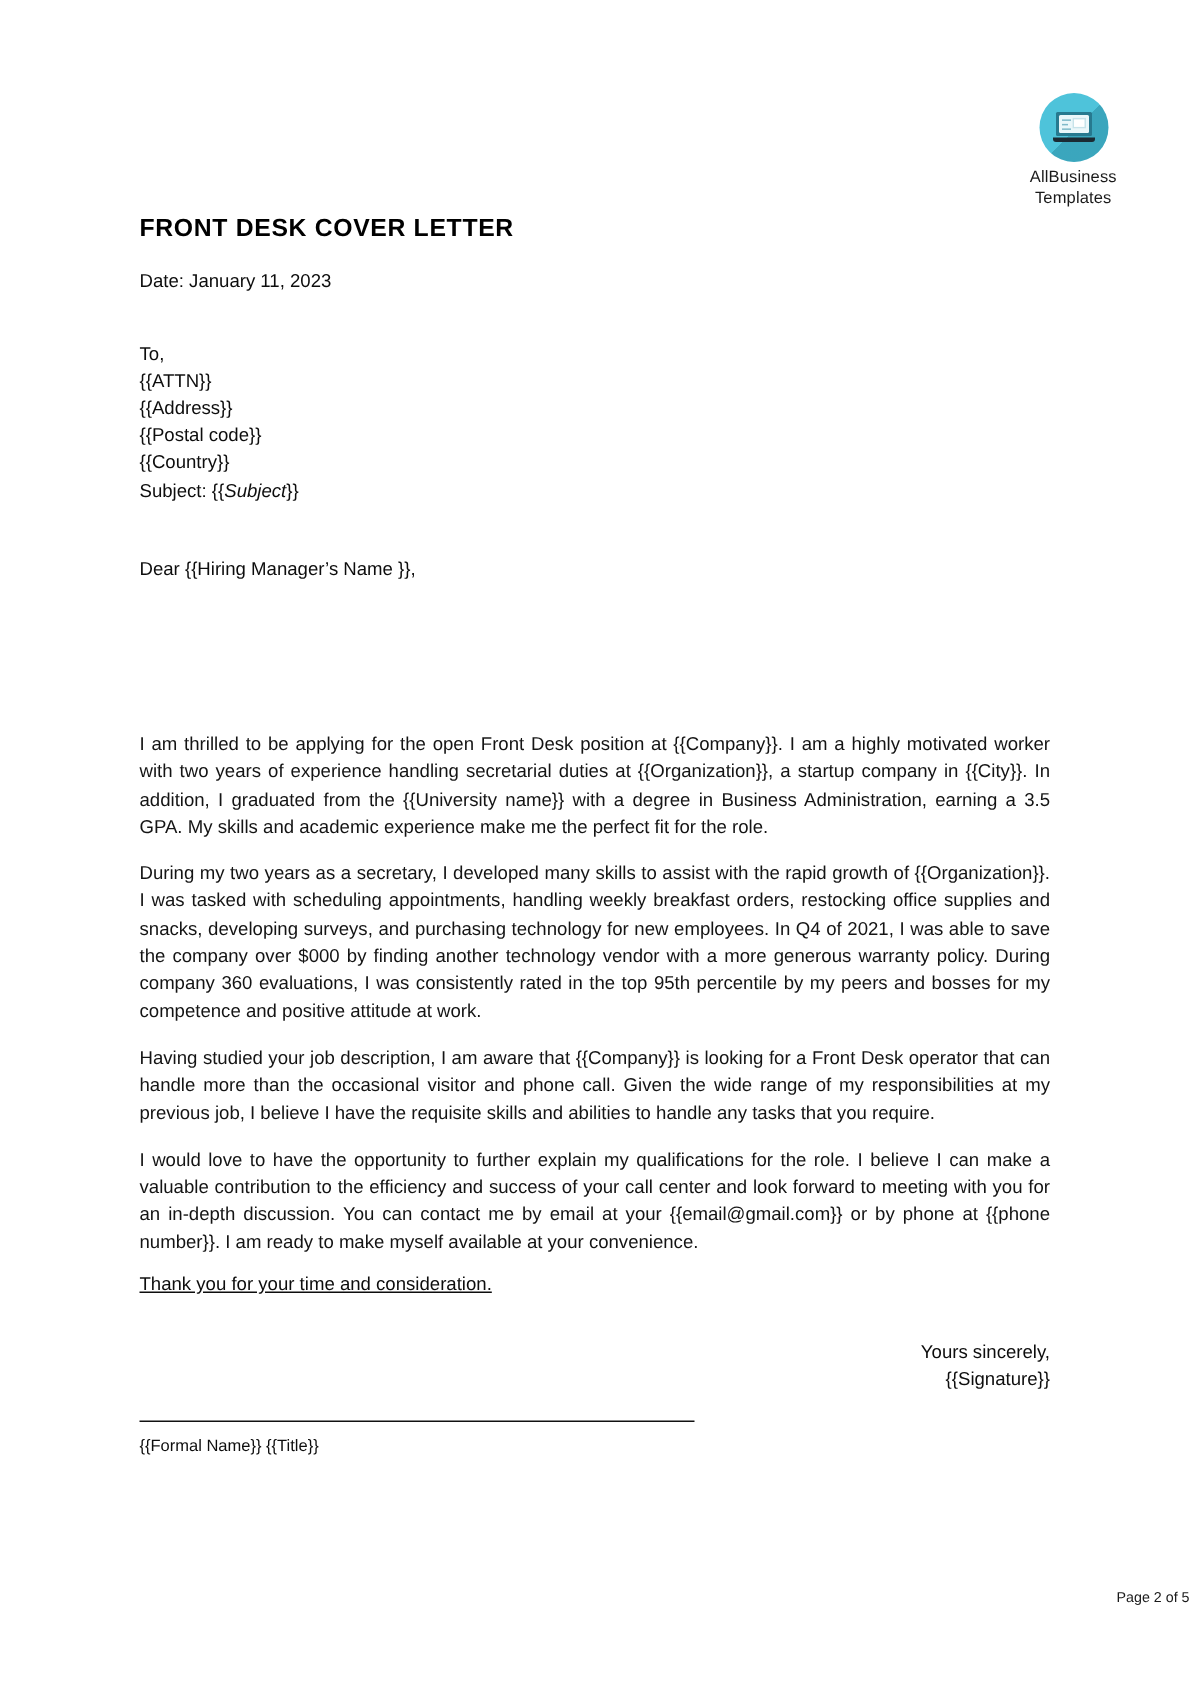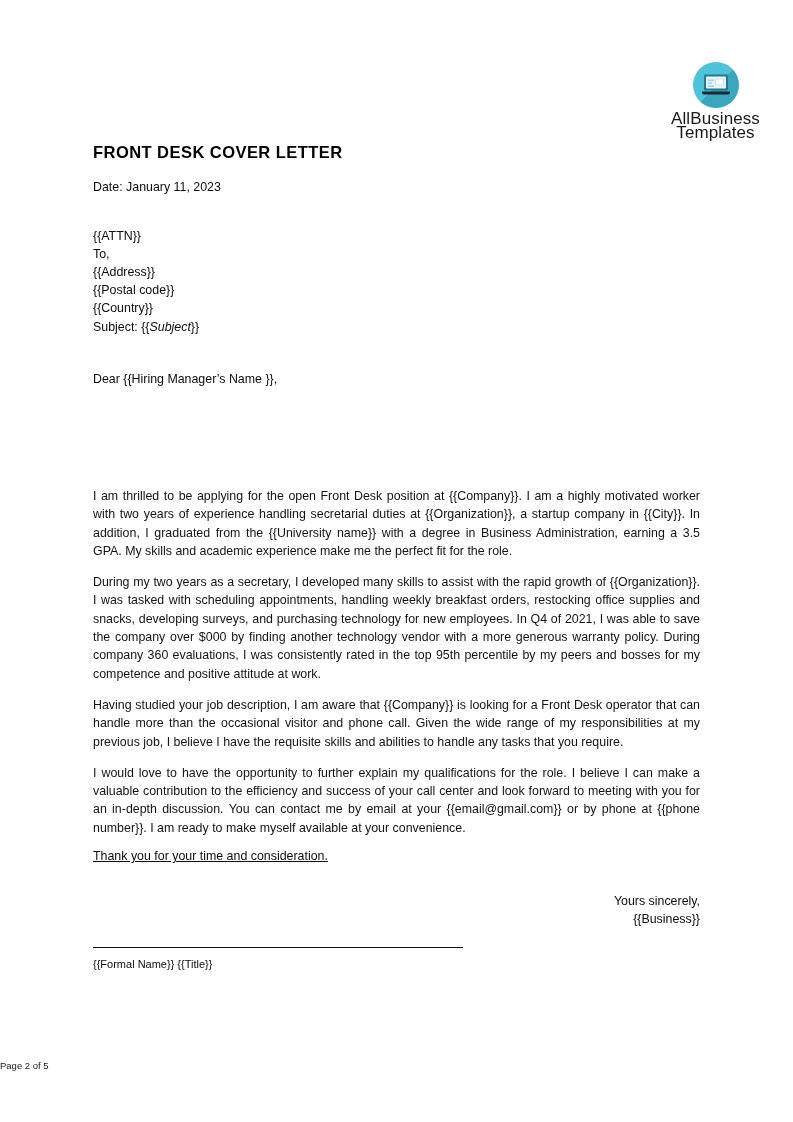--- a/index.html
+++ b/index.html
@@ -87,21 +87,21 @@
   }
   .logo-base {
     width: 28px;
     height: 3px;
     background: #1b2a33;
     border-radius: 0 0 2px 2px;
     margin-top: 1px;
   }
   .logo-text {
     margin-top: 4px;
-    font-size: 17px;
+    font-size: 11px;
     line-height: 13.5px;
     color: #1a1a1a;
     letter-spacing: 0.1px;
   }
 
   
   .doc {
     position: absolute;
     left: 93px;
     top: 0;
@@ -176,21 +176,21 @@
     width: 607px;
     font-size: 11px;
     line-height: 18px;
   }
 
   .page-footer {
     position: absolute;
     left: 0;
     top: 1060px;
     width: 793px;
-    text-align: left;
+    text-align: right;
     font-size: 9.5px;
     color: #1a1a1a;
   }
 </style>
 </head>
 <body>
 
 <div class="logo-block">
   <div class="logo-mark">
     <div class="logo-circle">
@@ -214,43 +214,43 @@
   </div>
 </div>
 
 <div class="doc">
 
   <h1 class="doc-title">FRONT DESK COVER LETTER</h1>
 
   <div class="blk meta-date">Date:  January 11, 2023</div>
 
   <div class="blk addr">
+    <div>To,</div>
     <div>{{ATTN}}</div>
-    <div>To,</div>
     <div>{{Address}}</div>
     <div>{{Postal code}}</div>
     <div>{{Country}}</div>
   </div>
 
   <div class="blk subject"><span>Subject: {{</span><em>Subject</em><span>}}</span></div>
 
   <div class="blk salutation">Dear {{Hiring Manager’s Name }},</div>
 
   <div class="body-wrap">
     <p class="para">I am thrilled to be applying for the open Front Desk position at {{Company}}. I am a highly motivated worker with two years of experience handling secretarial duties at {{Organization}}, a startup company in {{City}}. In addition, I graduated from the {{University name}} with a degree in Business Administration, earning a 3.5 GPA. My skills and academic experience make me the perfect fit for the role.</p>
     <p class="para">During my two years as a secretary, I developed many skills to assist with the rapid growth of {{Organization}}. I was tasked with scheduling appointments, handling weekly breakfast orders, restocking office supplies and snacks, developing surveys, and purchasing technology for new employees. In Q4 of 2021, I was able to save the company over $000 by finding another technology vendor with a more generous warranty policy. During company 360 evaluations, I was consistently rated in the top 95th percentile by my peers and bosses for my competence and positive attitude at work.</p>
     <p class="para">Having studied your job description, I am aware that {{Company}} is looking for a Front Desk operator that can handle more than the occasional visitor and phone call. Given the wide range of my responsibilities at my previous job, I believe I have the requisite skills and abilities to handle any tasks that you require.</p>
     <p class="para">I would love to have the opportunity to further explain my qualifications for the role. I believe I can make a valuable contribution to the efficiency and success of your call center and look forward to meeting with you for an in-depth discussion. You can contact me by email at your {{email@gmail.com}} or by phone at {{phone number}}. I am ready to make myself available at your convenience.</p>
   </div>
 
   <div class="closing">
     <div class="thanks">Thank you for your time and consideration.</div>
     <div class="signoff">
       <div>Yours sincerely,</div>
-      <div>{{Business}}</div>
+      <div>{{Signature}}</div>
     </div>
   </div>
 
   <div class="sig-rule"></div>
   <div class="sig-name">{{Formal Name}} {{Title}}</div>
 
 </div>
 
 <div class="page-footer">Page 2 of 5</div>
 

